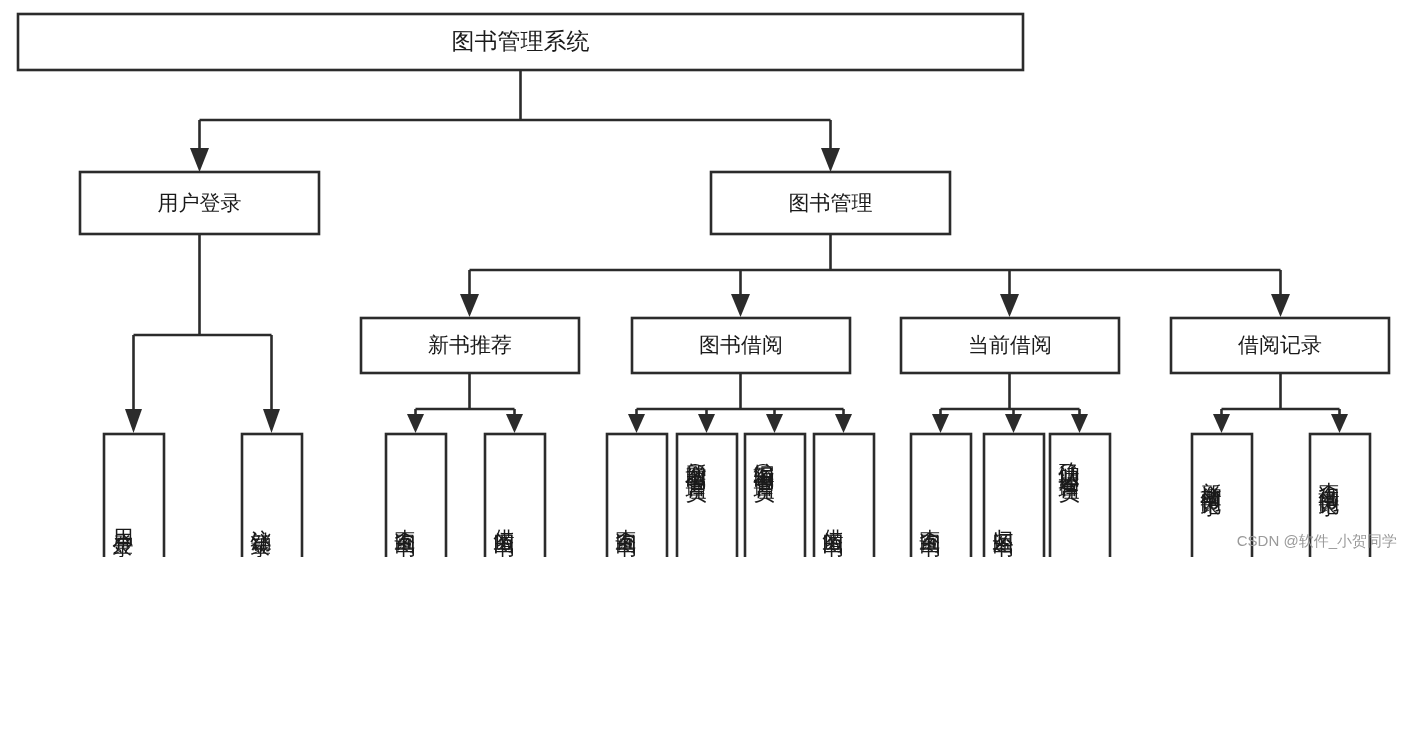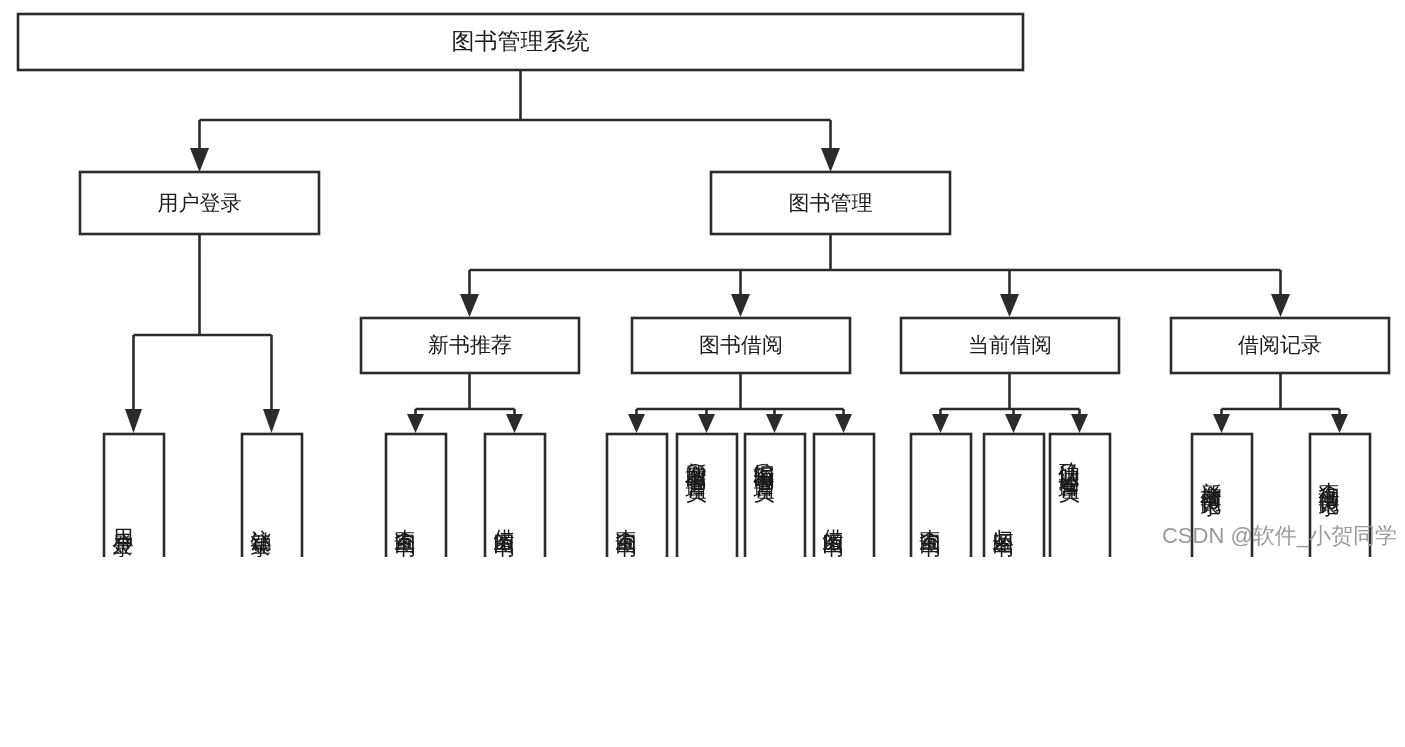--- a/index.html
+++ b/index.html
@@ -59,21 +59,21 @@
     letter-spacing: 3px;
     line-height: 1;
     white-space: nowrap;
     pointer-events: none;
   }
   .watermark {
     position: absolute;
     right: 8px;
     bottom: 6px;
     font-family: "Liberation Sans", "DejaVu Sans", sans-serif;
-    font-size: 22px;
+    font-size: 15px;
     color: #9a9a9a;
     white-space: nowrap;
   }
 </style>
 </head>
 <body>
 
 <div id="stage">
 
   <svg class="diagram" viewBox="0 0 1405 747" xmlns="http://www.w3.org/2000/svg">

